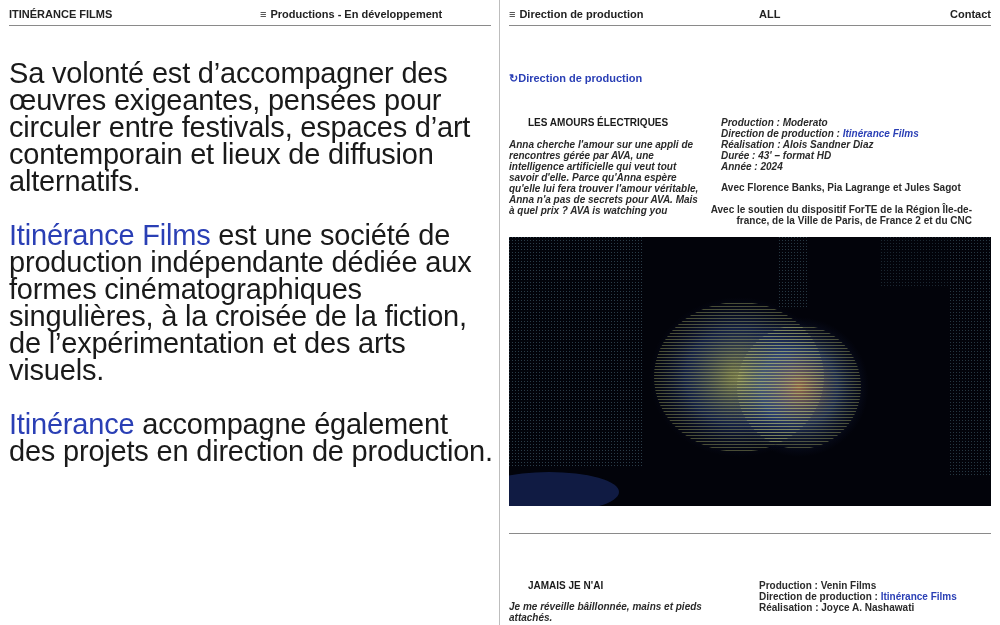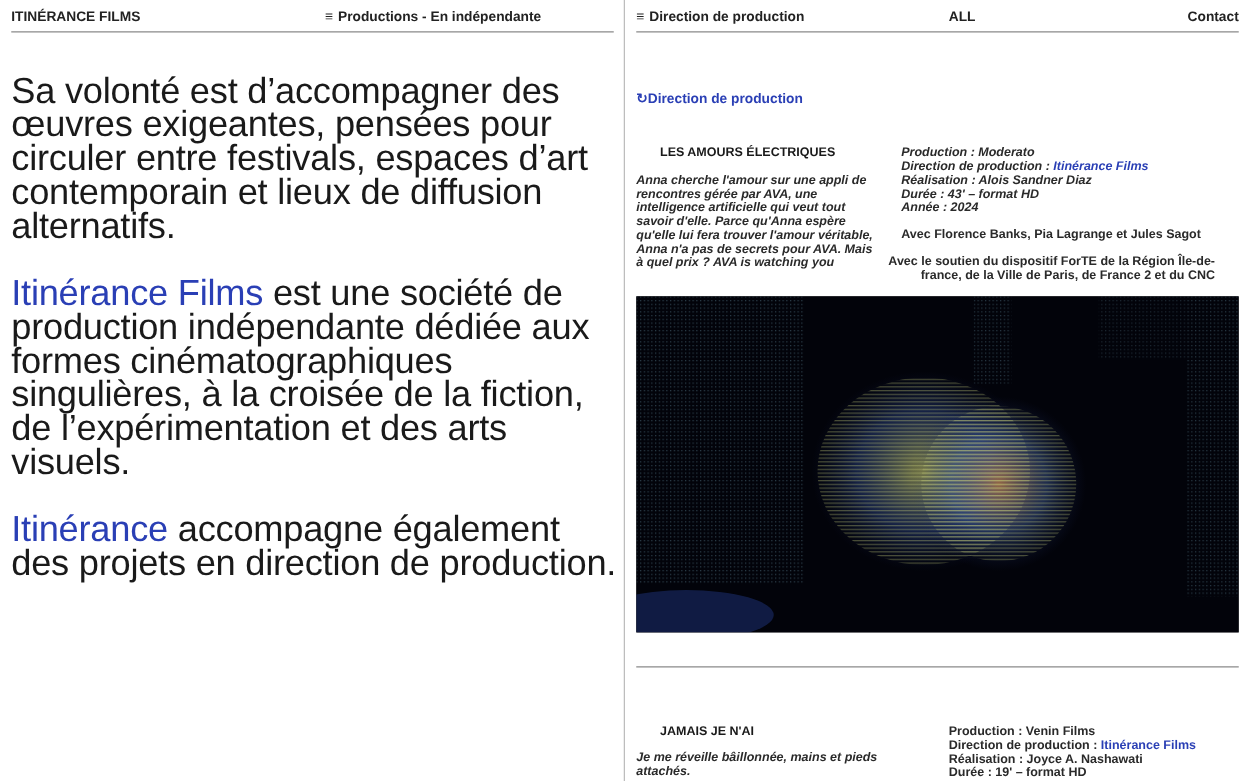--- a/index.html
+++ b/index.html
@@ -54,21 +54,21 @@
       position: absolute; left: 9px; top: 533px; width: 482px; height: 1px; background: #8a8a8a;
     }
   </style>
 </head>
 <body>
 
 <div class="left">
   <div class="topbar">
     <span class="tb-item" style="left:0;">ITINÉRANCE FILMS</span>
     <span class="tb-item" style="left:251px;">
-      <span class="hamb">≡</span><span>Productions - En indépendante</span>
+      <span class="hamb">≡</span><span>Productions - En développement</span>
     </span>
   </div>
 
   <div class="intro">
     <p><span>Sa volonté est d’accompagner des œuvres exigeantes, pensées pour circuler entre festivals, espaces d’art contemporain et lieux de diffusion alternatifs.</span></p>
     <p><span class="blue">Itinérance Films</span><span> est une société de production indépendante dédiée aux formes cinématographiques singulières, à la croisée de la fiction, de l’expérimentation et des arts visuels.</span></p>
     <p><span class="blue">Itinérance</span><span> accompagne également des projets en direction de production.</span></p>
   </div>
 </div>
 
@@ -133,15 +133,14 @@
   </div>
 
   <div class="sep"></div>
 
   <div class="proj-title" style="top:580px;">JAMAIS JE N'AI</div>
   <div class="proj-desc" style="top:601px; width:210px;">Je me réveille bâillonnée, mains et pieds attachés.</div>
   <div class="credits2" style="left:259px; top:580px; width:235px;">
     <div>Production : Venin Films</div>
     <div><span>Direction de production : </span><span class="blue">Itinérance Films</span></div>
     <div>Réalisation : Joyce A. Nashawati</div>
-    <div>Durée : 19' – format HD</div>
   </div>
 </div>
 
 </body></html>

